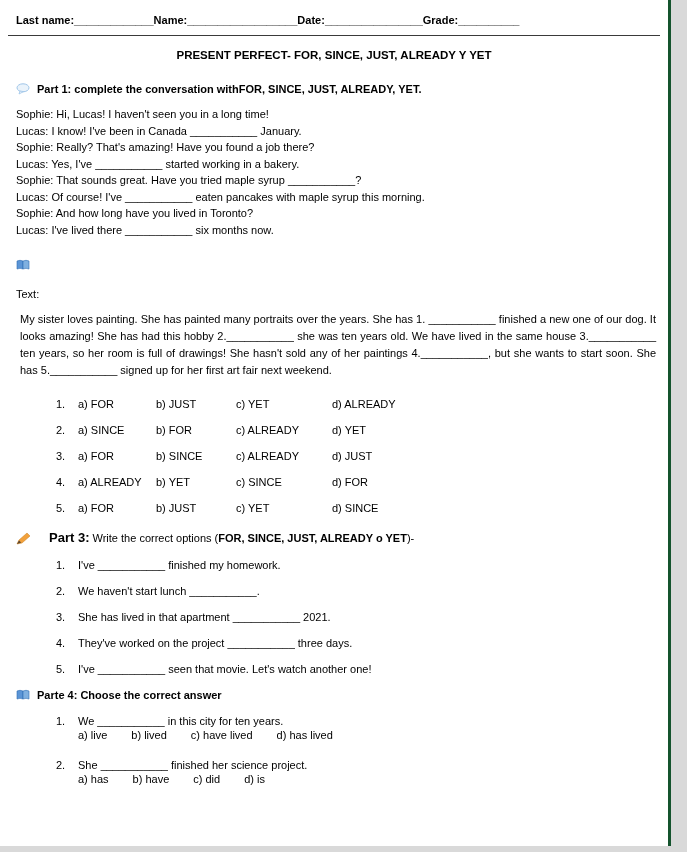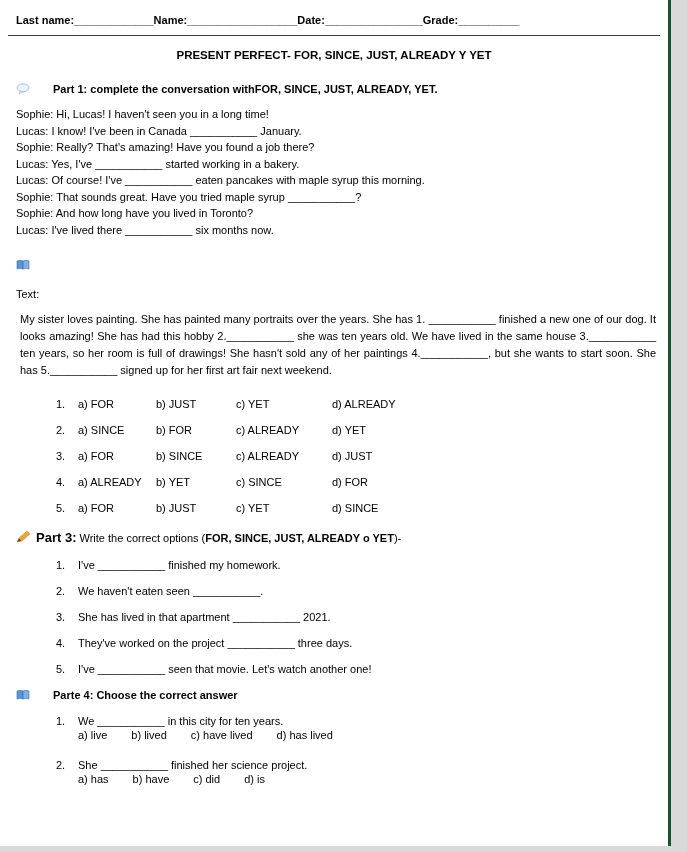--- a/index.html
+++ b/index.html
@@ -4,28 +4,28 @@
 <style>
   * { margin:0; padding:0; box-sizing:border-box; }
   html,body { width:687px; height:852px; overflow:hidden; }
   body { background:#d9d9d9; font-family:"Liberation Sans", sans-serif; color:#000; }
   .page { position:relative; width:671px; height:846px; background:#ffffff;
           border-right:3px solid #14532d; padding-top:14px; overflow:hidden; }
   .header { margin:0 8px; padding:0 0 9px 8px; border-bottom:1px solid #3a3a3a;
             font-size:11px; font-weight:bold; white-space:nowrap; }
   .hdr-pair { display:inline; }
   .title { margin-top:13px; text-align:center; font-size:11.5px; font-weight:bold; }
-  .part-heading { display:flex; align-items:center; gap:23px; margin:22px 0 0 16px;
+  .part-heading { display:flex; align-items:center; gap:7px; margin:22px 0 0 16px;
                   font-size:11px; font-weight:bold; }
   .conv { margin:11px 16px 0 16px; font-size:11px; line-height:16.5px; }
   .text-label { margin:17px 0 0 16px; font-weight:normal; font-size:11px; }
   .para { margin:11px 12px 0 20px; font-size:11px; line-height:17px; text-align:justify; }
   .mcq-list { margin:19px 0 0 56px; font-size:11px; }
   .mcq-row { display:grid; grid-template-columns:22px 78px 80px 96px auto; margin-bottom:14px; }
-  .part3-heading { margin:16px 0 0 16px; display:flex; align-items:flex-start; gap:5px; font-size:11px; }
+  .part3-heading { margin:16px 0 0 16px; display:flex; align-items:flex-end; gap:18px; font-size:11px; }
   .p3-bold { font-weight:bold; font-size:13px; }
   .p3-bold2 { font-weight:bold; }
   .p3-items { margin:14px 0 0 56px; font-size:11px; }
   .p3-item { display:flex; margin-bottom:14px; }
   .num-col { width:22px; flex:0 0 22px; }
   .p4-q { margin:14px 0 0 56px; font-size:11px; }
   .p4-q + .p4-q { margin-top:18px; }
   .p4-stem { display:flex; }
   .p4-opts { display:flex; gap:24px; margin-left:22px; margin-top:2px; }
   .icon { display:inline-flex; flex:0 0 auto; }
@@ -49,22 +49,22 @@
       </svg>
     </span>
     <span>Part 1: complete the conversation withFOR, SINCE, JUST, ALREADY, YET.</span>
   </div>
 
   <div class="conv">
     <div>Sophie: Hi, Lucas! I haven't seen you in a long time!</div>
     <div>Lucas: I know! I've been in Canada ___________ January.</div>
     <div>Sophie: Really? That's amazing! Have you found a job there?</div>
     <div>Lucas: Yes, I've ___________ started working in a bakery.</div>
+    <div>Sophie: That sounds great. Have you tried maple syrup ___________?</div>
     <div>Lucas: Of course! I've ___________ eaten pancakes with maple syrup this morning.</div>
-    <div>Sophie: That sounds great. Have you tried maple syrup ___________?</div>
     <div>Sophie: And how long have you lived in Toronto?</div>
     <div>Lucas: I've lived there ___________ six months now.</div>
   </div>
 
   <div class="part-heading" style="margin-top:21px;">
     <span class="icon">
       <svg width="14" height="12" viewBox="0 0 14 12">
         <path d="M1 2 Q4 0.6 7 2 L7 10 Q4 8.6 1 10 Z" fill="#5b95d6" stroke="#2e6db4" stroke-width="0.6"></path>
         <path d="M13 2 Q10 0.6 7 2 L7 10 Q10 8.6 13 10 Z" fill="#7fb0e0" stroke="#2e6db4" stroke-width="0.6"></path>
       </svg>
@@ -125,21 +125,21 @@
     </span>
   </div>
 
   <div class="p3-items">
     <div class="p3-item">
       <span class="num-col">1.</span>
       <span>I've ___________ finished my homework.</span>
     </div>
     <div class="p3-item">
       <span class="num-col">2.</span>
-      <span>We haven't eaten seen ___________.</span>
+      <span>We haven't start lunch ___________.</span>
     </div>
     <div class="p3-item">
       <span class="num-col">3.</span>
       <span>She has lived in that apartment ___________ 2021.</span>
     </div>
     <div class="p3-item">
       <span class="num-col">4.</span>
       <span>They've worked on the project ___________ three days.</span>
     </div>
     <div class="p3-item">

